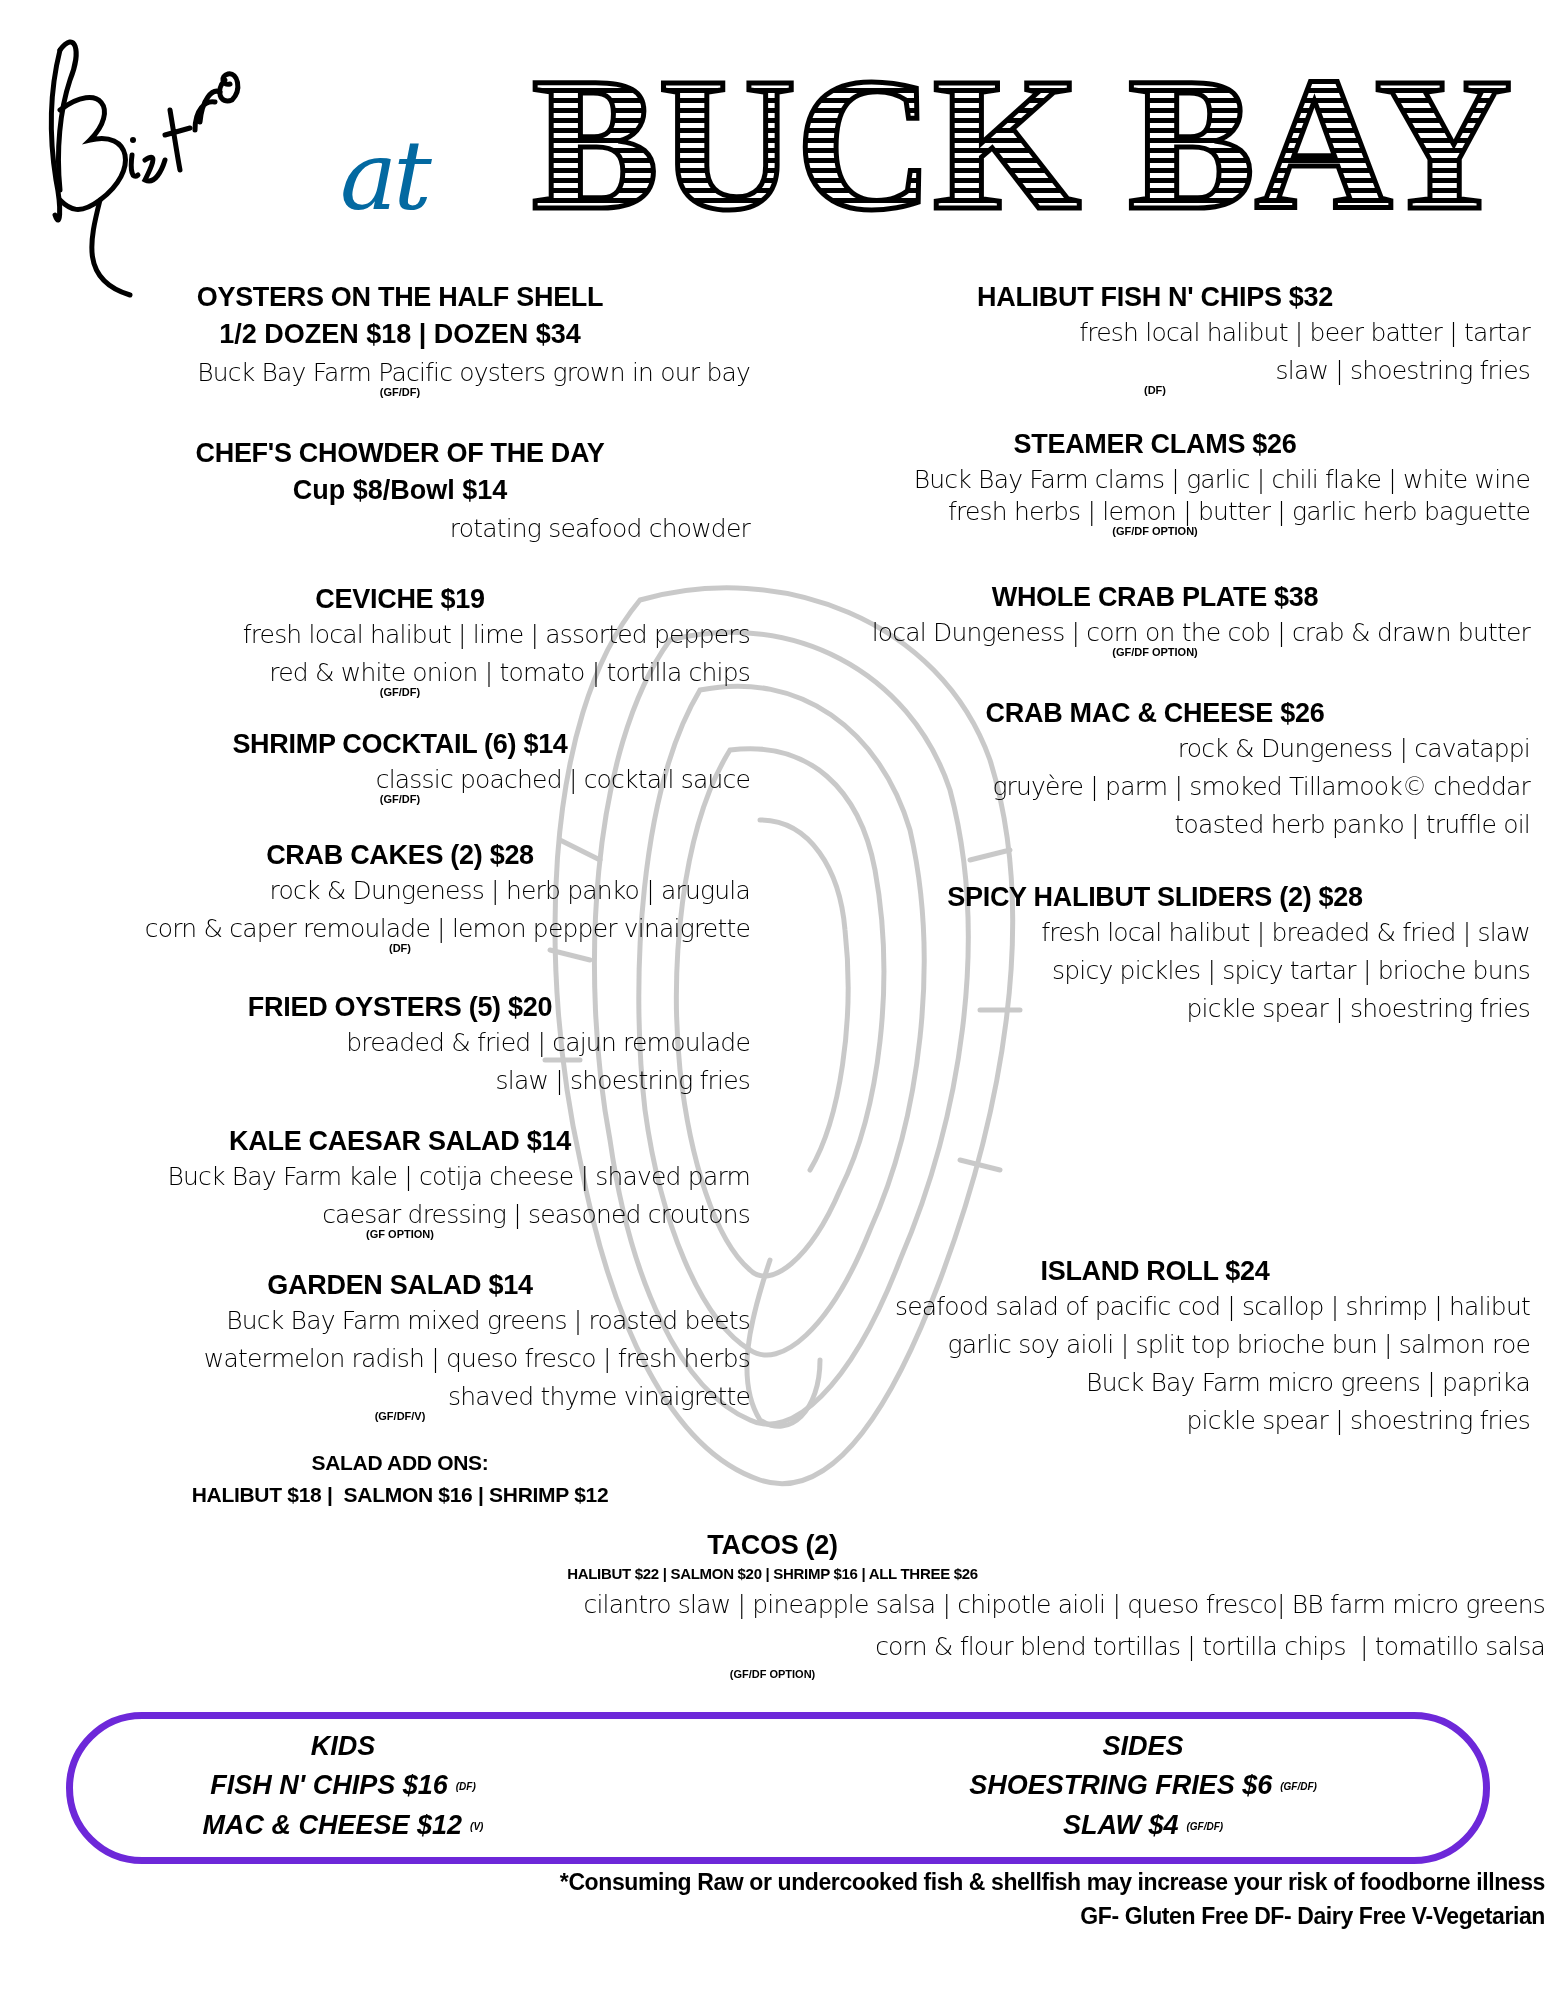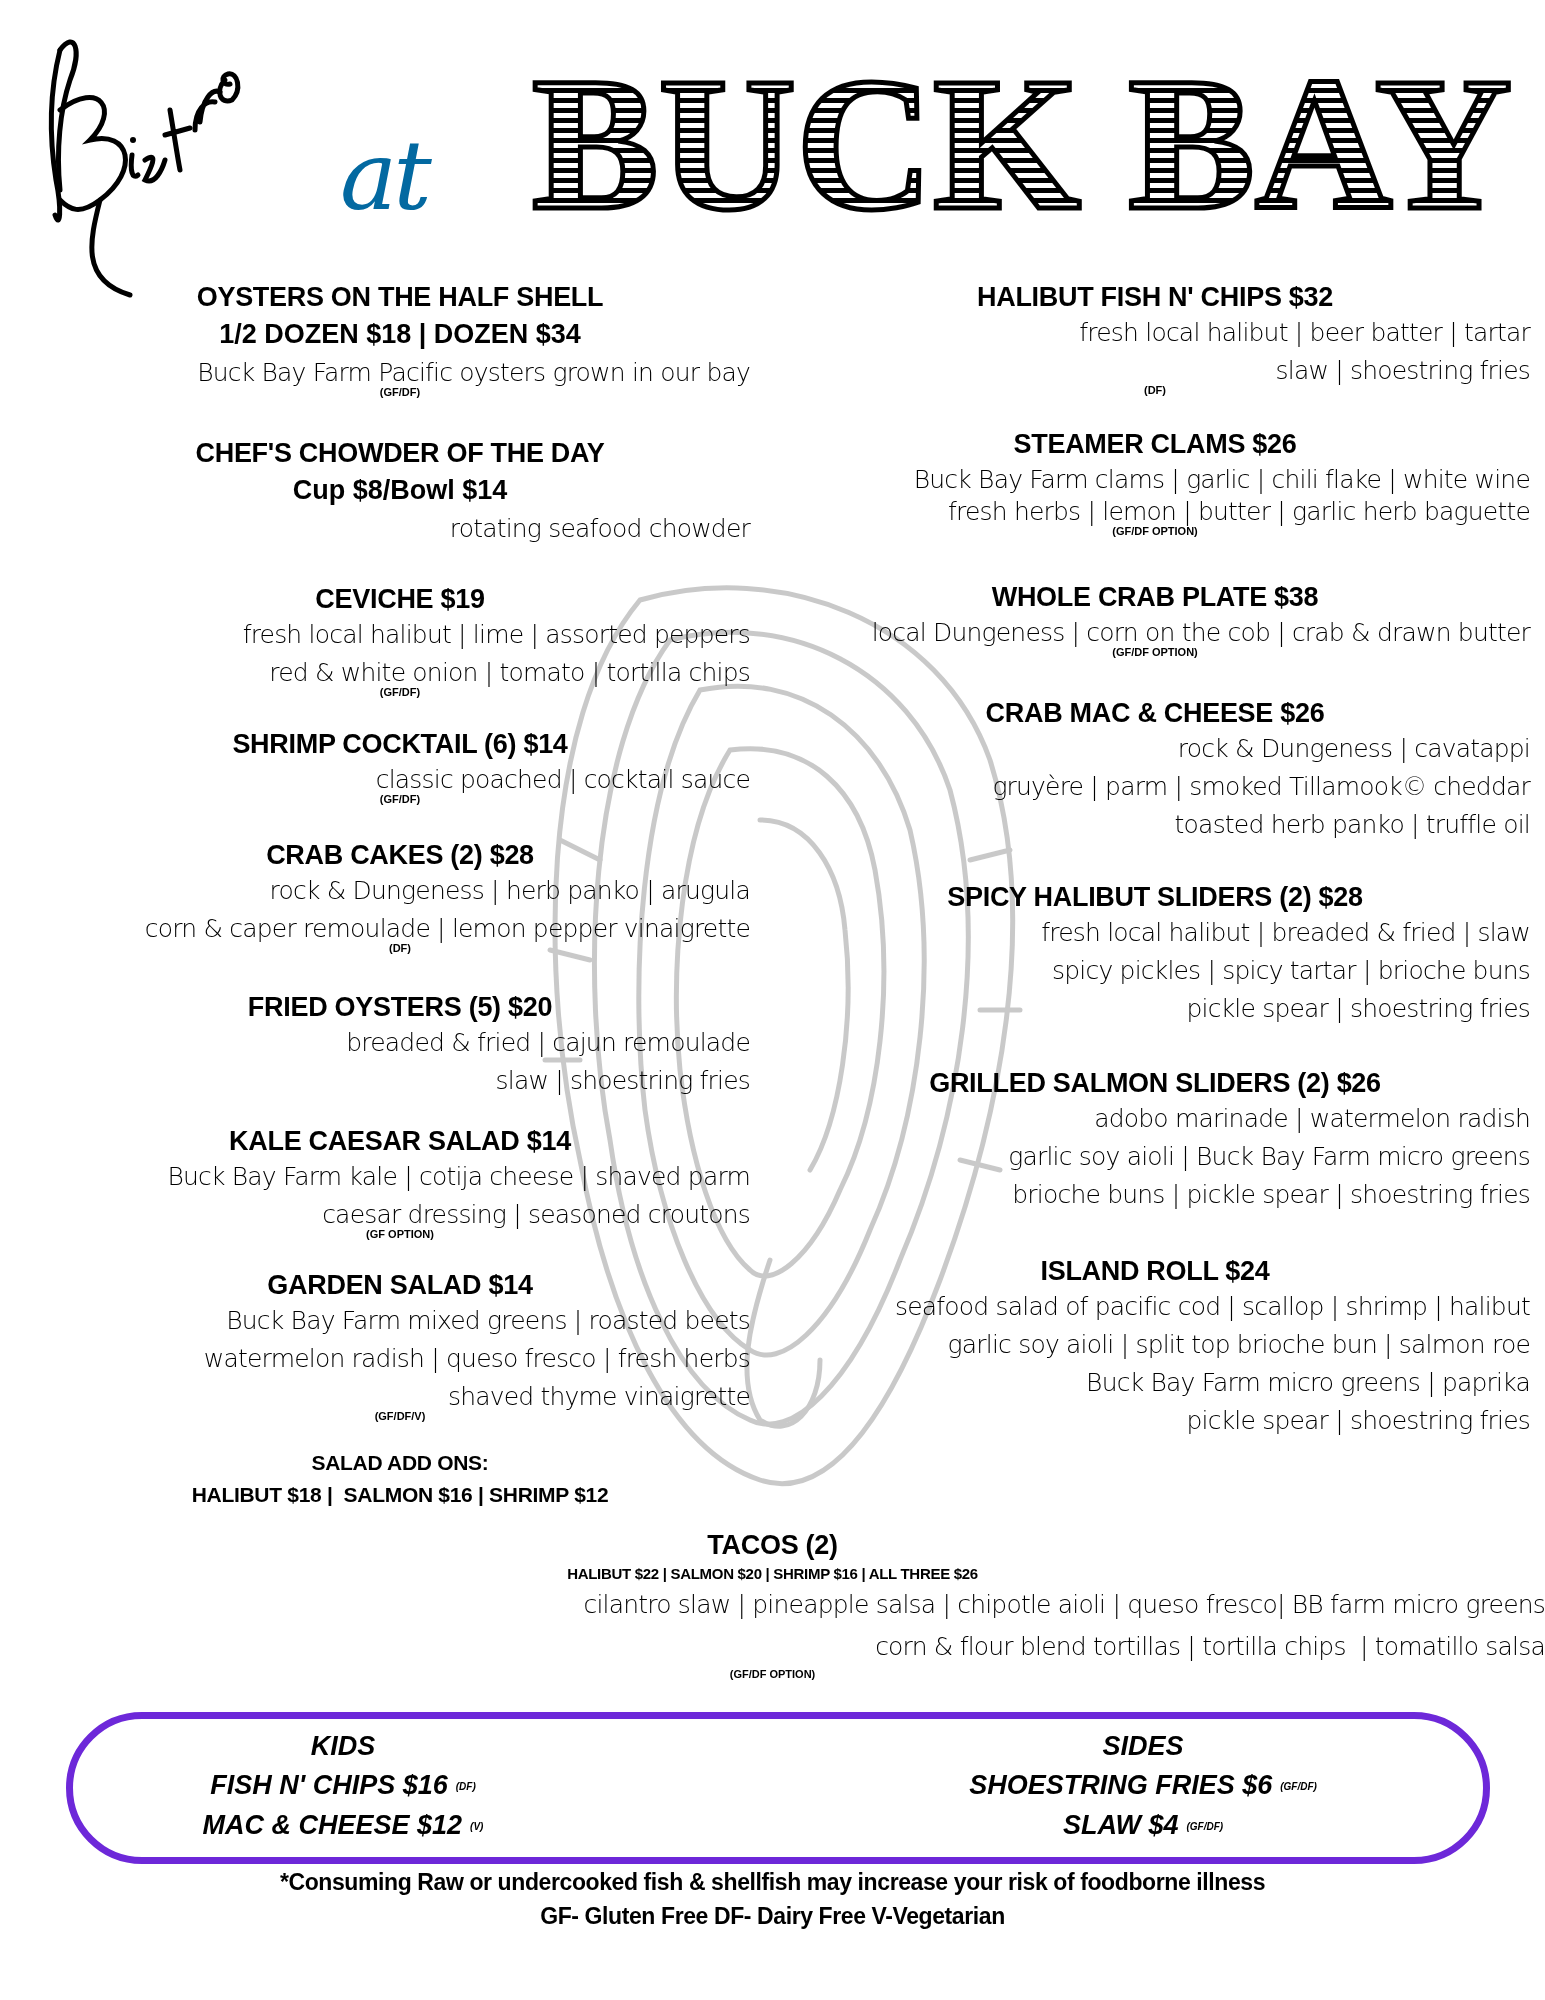--- a/index.html
+++ b/index.html
@@ -24,21 +24,21 @@
   .tag { display:block; font-weight:bold; font-size:11px; line-height:12px; }
 
   .tacos-prices { font-weight:bold; font-size:15px; line-height:24px; letter-spacing:-0.3px; }
 
   .bottom-box { position:absolute; left:66px; top:1712px; width:1424px; height:152px; border:7px solid #6d28d9; border-radius:80px;font-style:italic; }
   .box-col { position:absolute; top:8px; text-align:center; }
   .box-col .hdr { font-weight:bold; font-size:27px; line-height:38px; }
   .box-col .row { font-weight:bold; font-size:27px; line-height:40px; white-space:nowrap; }
   .box-col sup { font-size:10px; vertical-align:top; position:relative; top:2px; margin-left:8px; }
 
-  .footer { position:absolute; left:0; width:1545px; text-align:center; font-weight:bold; font-size:23px; line-height:32px; letter-spacing:-0.4px; }
+  .footer { position:absolute; left:0; width:1545px; text-align:right; font-weight:bold; font-size:23px; line-height:32px; letter-spacing:-0.4px; }
 </style>
 </head>
 <body>
 
 <svg class="logo-bistro" viewBox="0 0 360 300">
   <g fill="none" stroke="#000" stroke-width="5" stroke-linecap="round">
 
     <path d="M40 40 C30 80 28 120 36 170 C42 200 40 220 35 205"></path>
     <path d="M40 40 C55 20 62 40 50 70 C40 100 36 140 40 180"></path>
 
@@ -194,28 +194,20 @@
 
   <div class="item" style="top:880px;">
     <div class="title">SPICY HALIBUT SLIDERS (2) $28</div>
     <div class="desc">
       <span class="desc-line">fresh local halibut | breaded &amp; fried | slaw</span>
       <span class="desc-line">spicy pickles | spicy tartar | brioche buns</span>
       <span class="desc-line">pickle spear | shoestring fries</span>
     </div>
   </div>
 
-  <div class="item" style="top:1066px;">
-    <div class="title">GRILLED SALMON SLIDERS (2) $26</div>
-    <div class="desc">
-      <span class="desc-line">adobo marinade | watermelon radish</span>
-      <span class="desc-line">garlic soy aioli | Buck Bay Farm micro greens</span>
-      <span class="desc-line">brioche buns | pickle spear | shoestring fries</span>
-    </div>
-  </div>
 
   <div class="item" style="top:1254px;">
     <div class="title">ISLAND ROLL $24</div>
     <div class="desc">
       <span class="desc-line">seafood salad of pacific cod | scallop | shrimp | halibut</span>
       <span class="desc-line">garlic soy aioli | split top brioche bun | salmon roe</span>
       <span class="desc-line">Buck Bay Farm micro greens | paprika</span>
       <span class="desc-line">pickle spear | shoestring fries</span>
     </div>
   </div>

